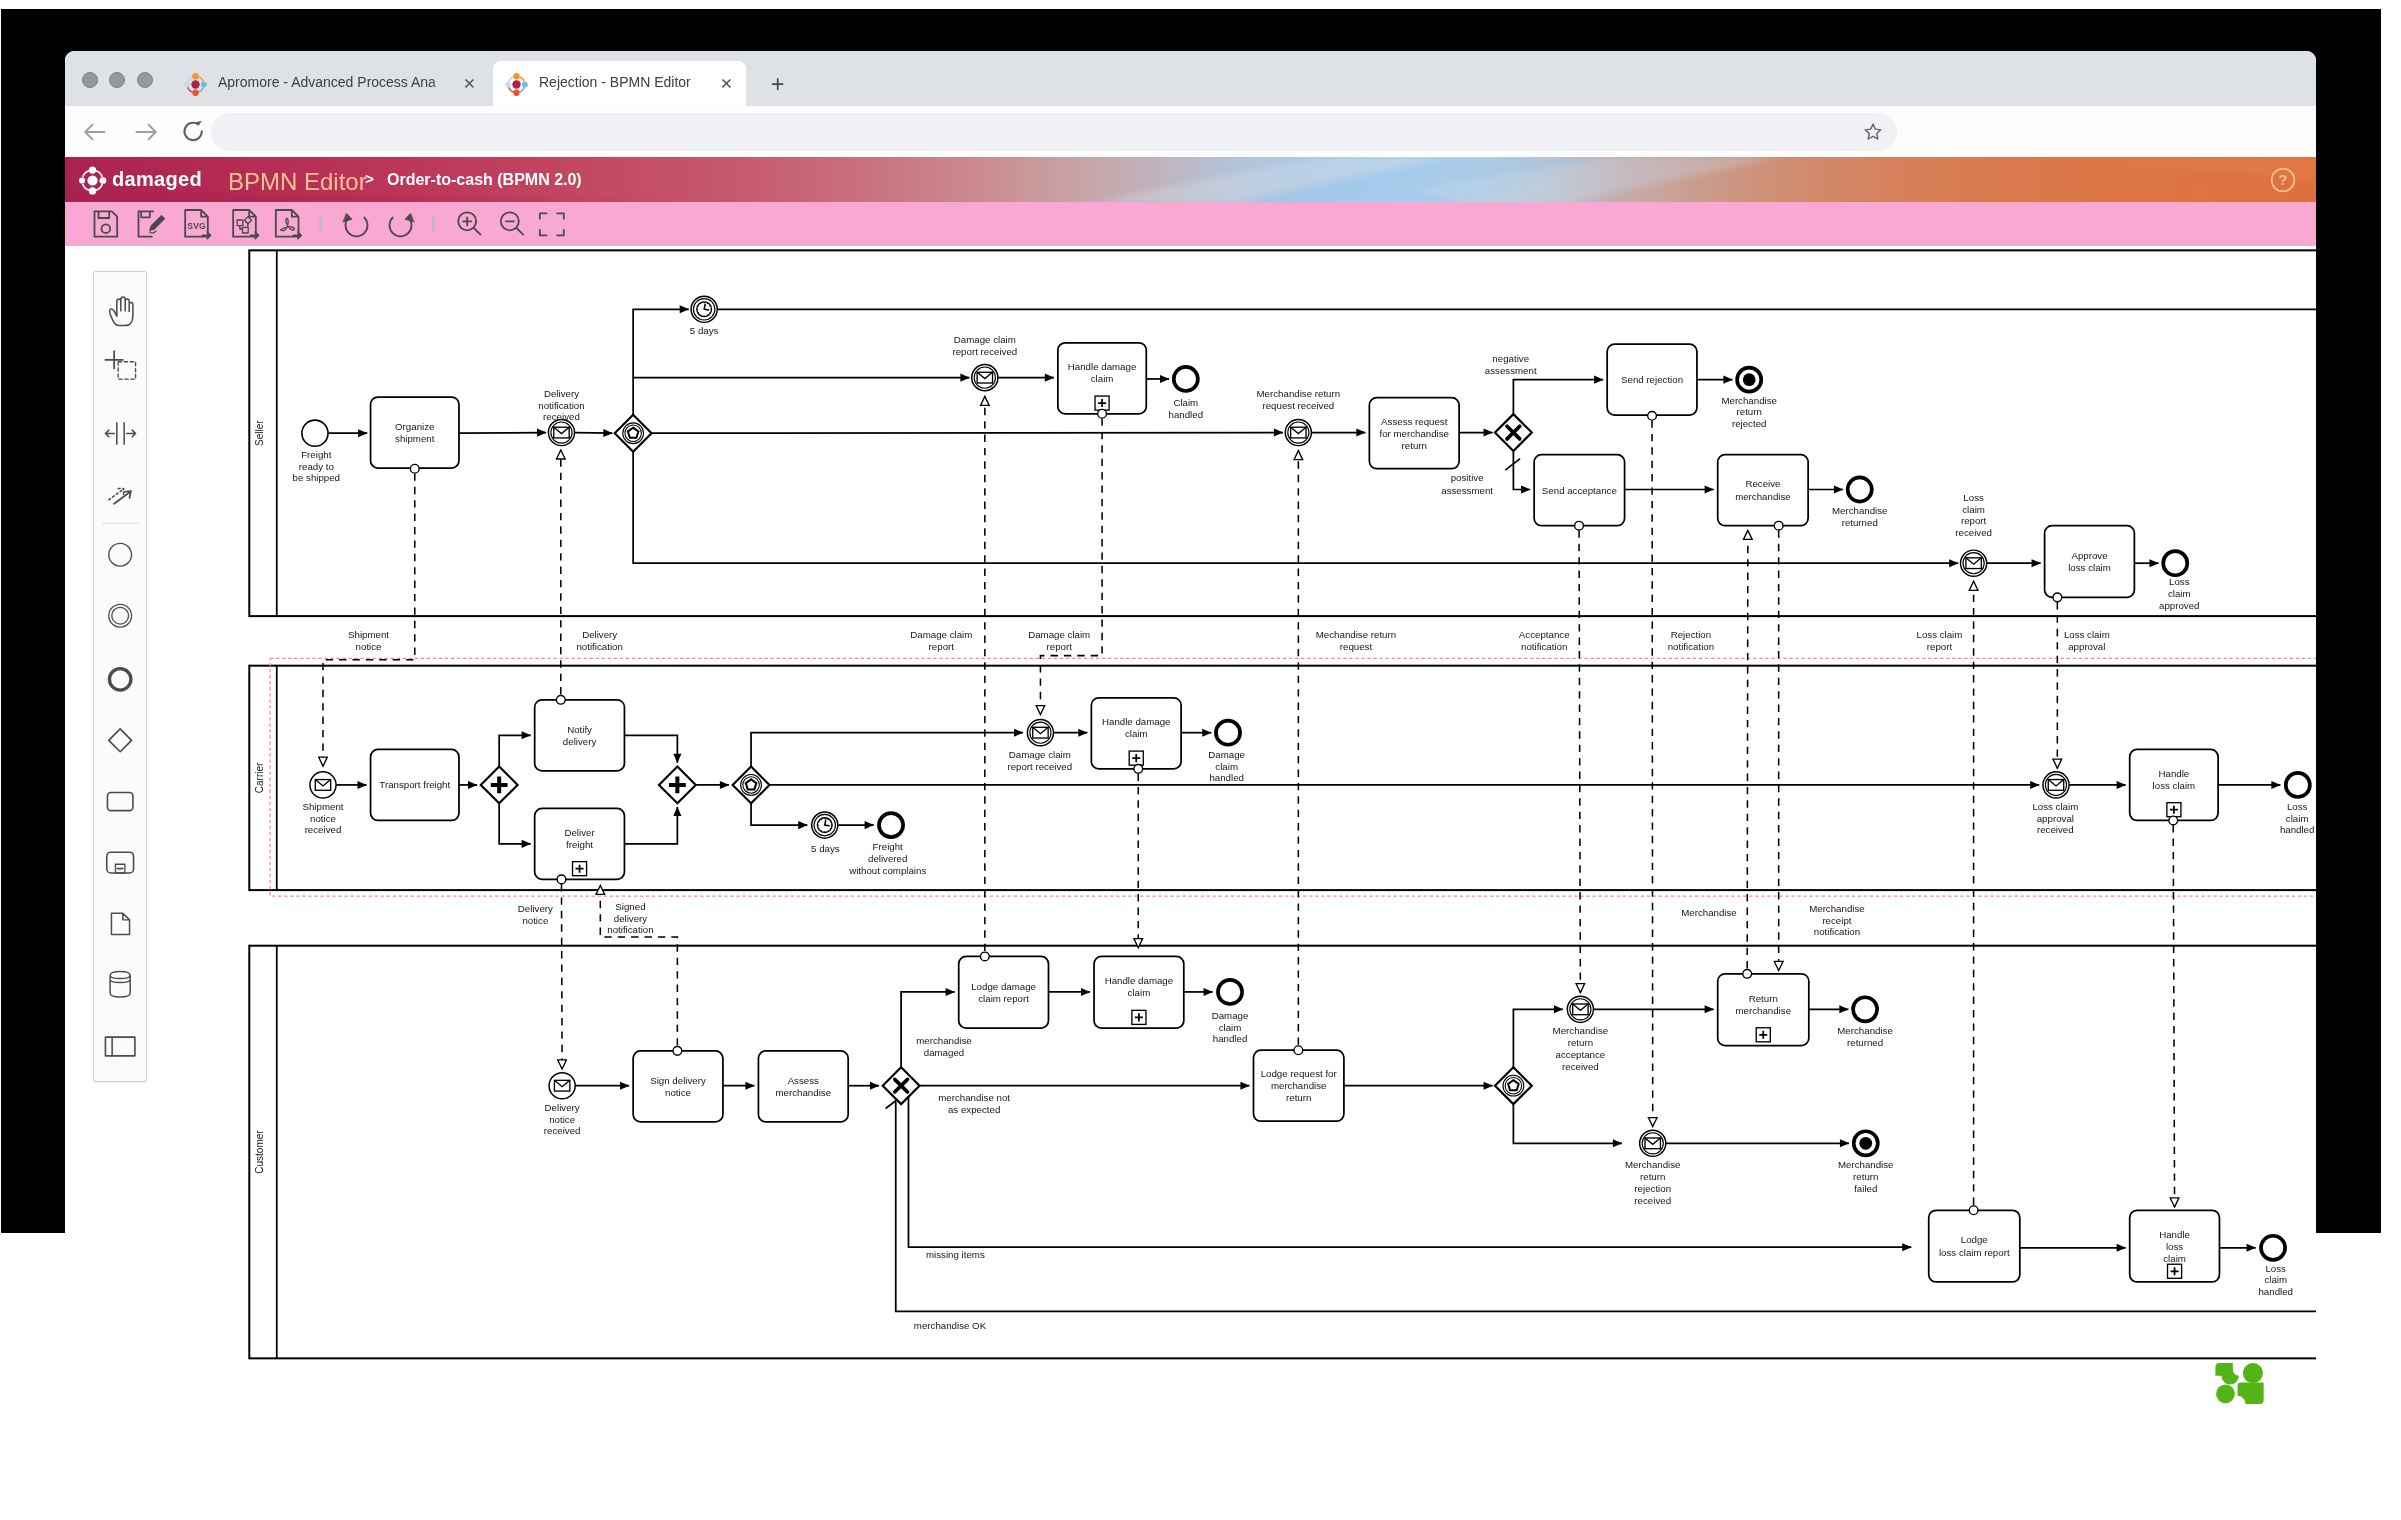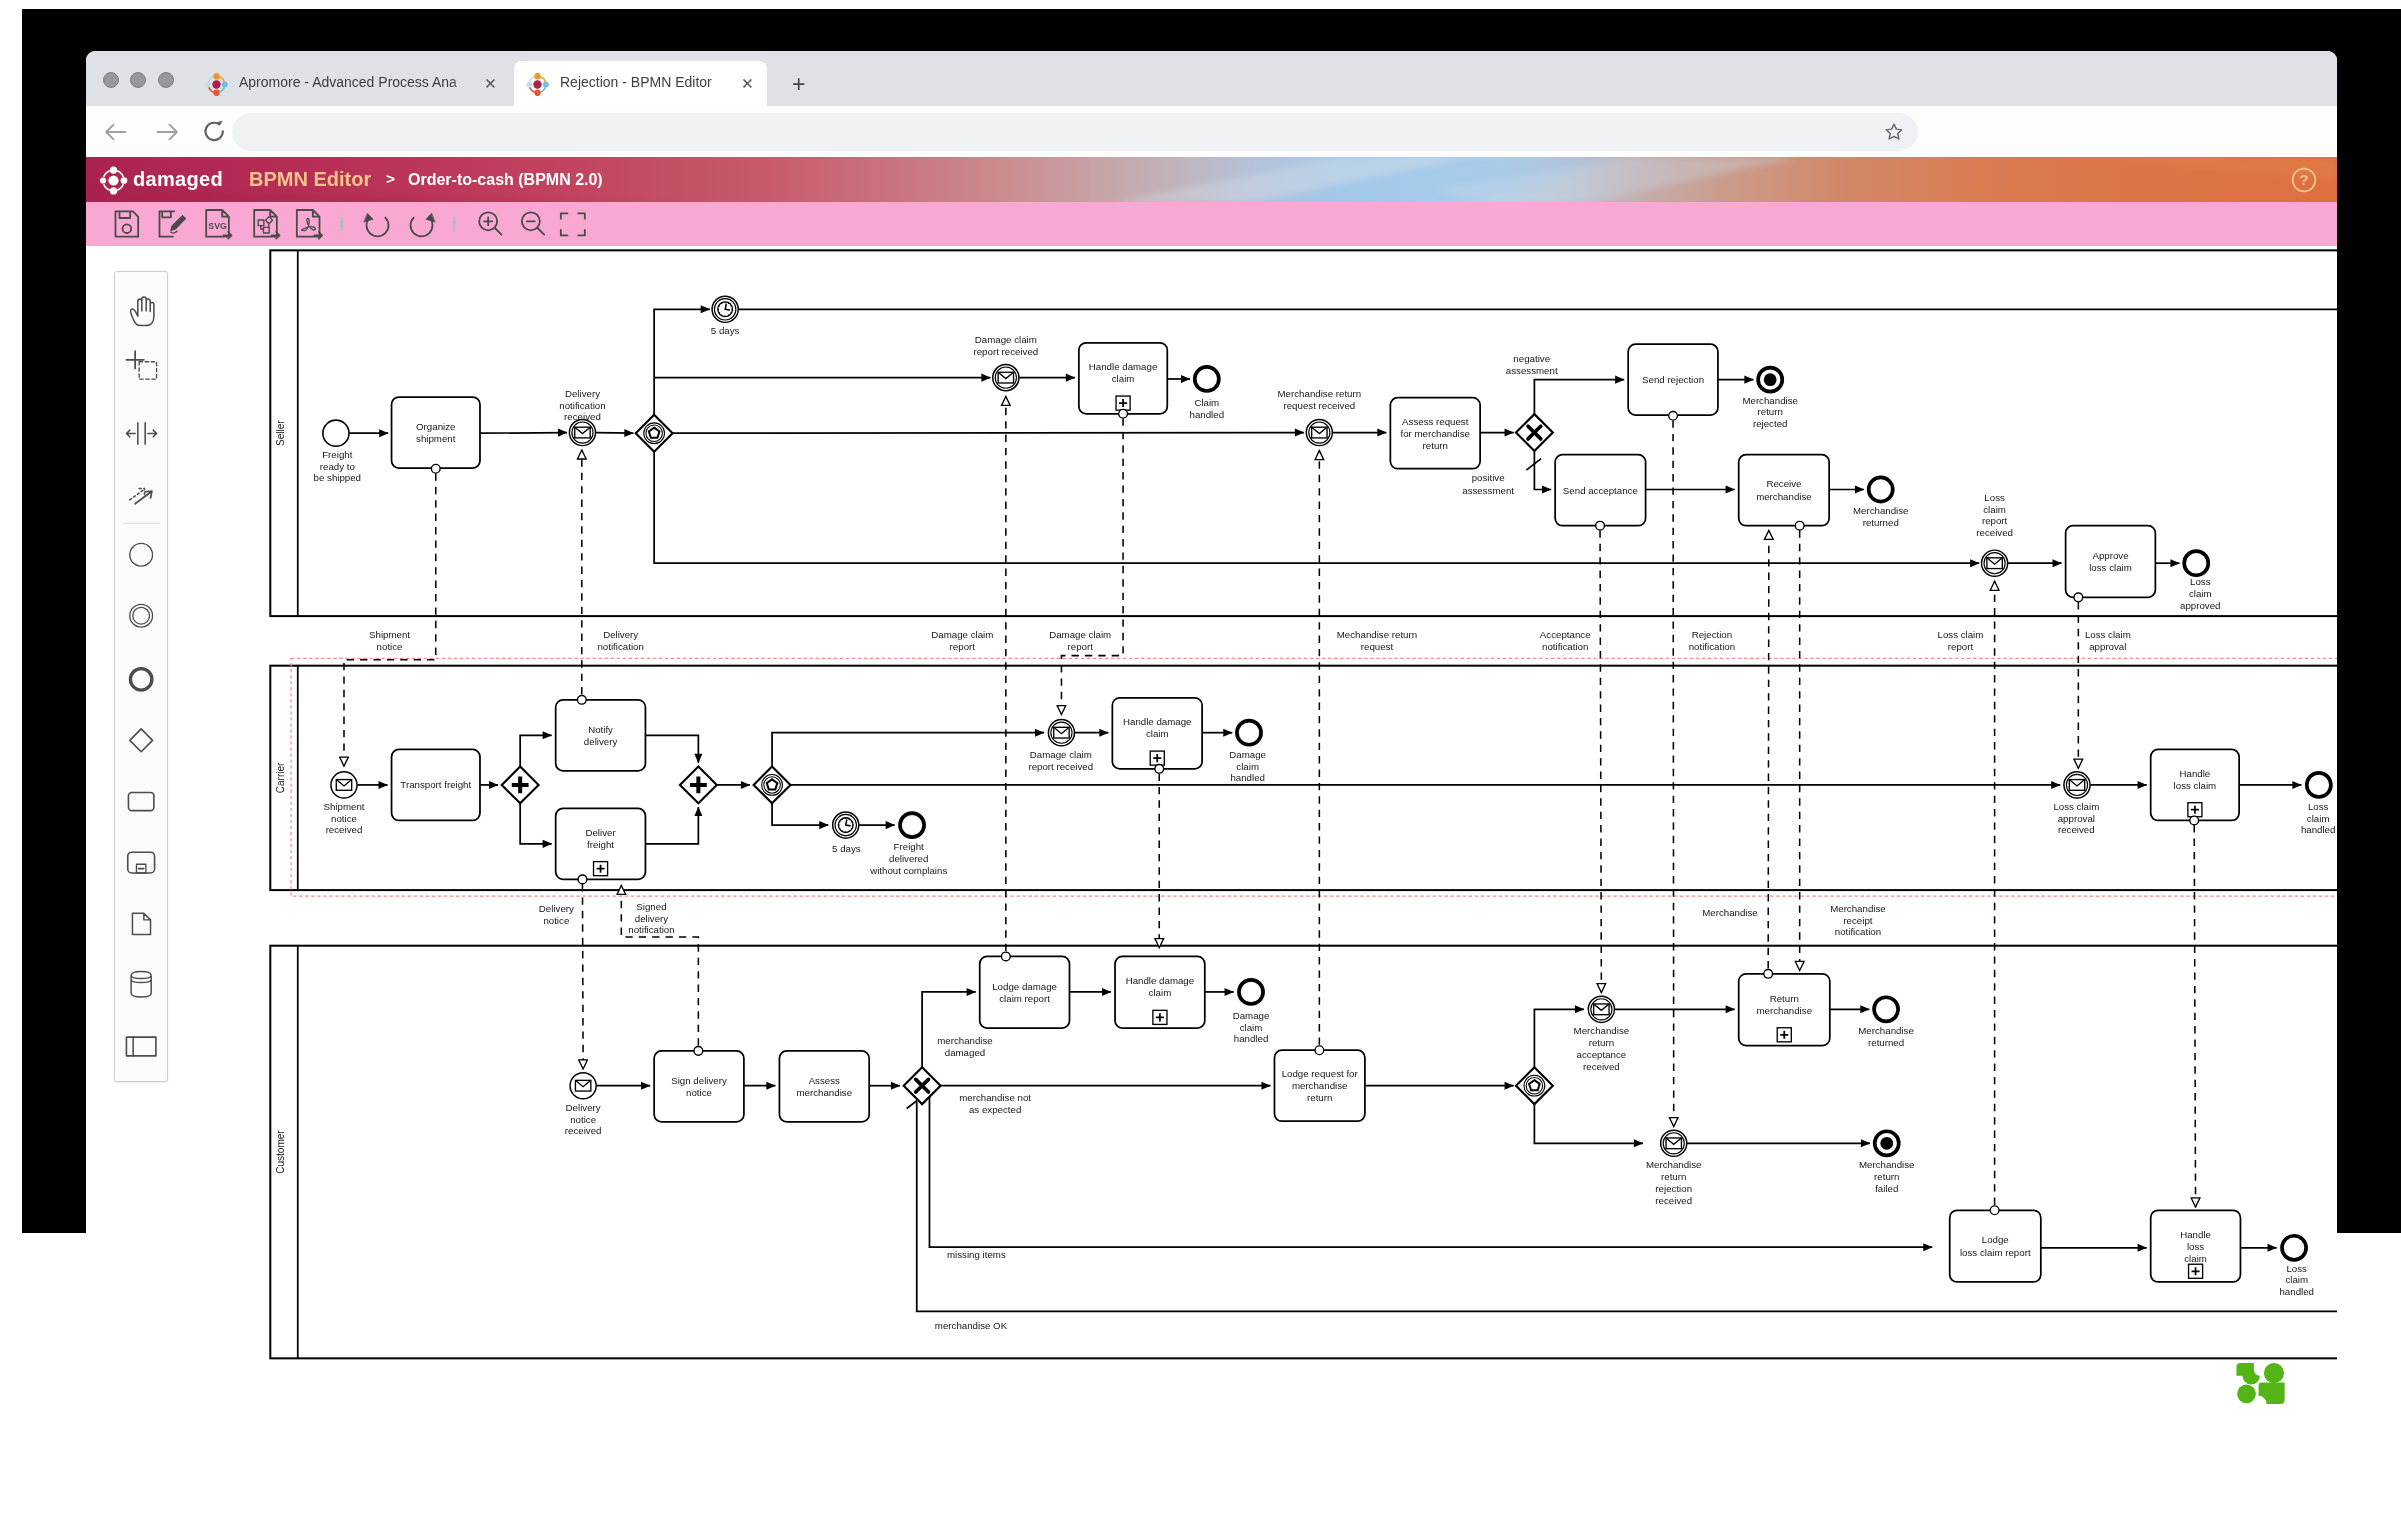--- a/index.html
+++ b/index.html
@@ -1,16 +1,16 @@
 <!DOCTYPE html>
 <html style="font-size:10.7px"><head><meta charset="utf-8">
 <style>
 *{margin:0;padding:0;box-sizing:border-box}
 html,body{width:2401px;height:1521px;background:#fff;font-family:"Liberation Sans",sans-serif;overflow:hidden}
-#screen{position:absolute;left:22px;top:9.4px;width:2380px;height:1224px;background:#000}
+#screen{position:absolute;left:1px;top:9.4px;width:2380px;height:1224px;background:#000}
 #win{position:absolute;left:64px;top:42px;width:2251px;height:1373px;background:#fff;border-radius:9.4px;overflow:hidden}
 #tabbar{position:absolute;left:0;top:0;width:2251px;height:55px;background:#dee1e5}
 .dot{position:absolute;width:16px;height:16px;border-radius:50%;background:#97989c;border:1px solid #7e7f83;top:21px}
 #activetab{position:absolute;left:428px;top:10px;width:253px;height:45px;background:#fff;border-radius:8px 8px 0 0}
 .tabtitle{position:absolute;top:23px;font-size:14px;color:#3c4043;white-space:nowrap}
 .tx{position:absolute;top:27px;font-size:14px;color:#54565a;font-weight:400}
 #navbar{position:absolute;left:0;top:55px;width:2251px;height:51px;background:#fdfdfe}
 #urlbar{position:absolute;left:146px;top:6.7px;width:1686px;height:38px;border-radius:19px;background:#eff1f4}
 #banner{position:absolute;left:0;top:106px;width:2251px;height:46px;
  background:linear-gradient(90deg,#aa2350 0%,#b22953 6%,#bb3459 14%,#c24560 22%,#c65a6c 30%,#c97381 36%,#cb8d90 41%,#c7a3a6 45%,#bfb6c1 49%,#b3c3da 52%,#a8cbe9 56%,#aed0ea 60%,#b6cfe3 63%,#bfc3cf 66%,#c5adad 69%,#cb9a89 73%,#d28869 78%,#d87c52 84%,#dc7647 90%,#de7242 96%,#de7040 100%)}
@@ -93,21 +93,21 @@
 <path d="M14.6 5.3 A15.5 15.5 0 0 1 5.3 14.6"></path>
 <path d="M-5.3 14.6 A15.5 15.5 0 0 1 -14.6 5.3"></path>
           </g>
 <circle cx="0" cy="0" r="7.6" fill="#fff"></circle>
 <circle cx="0" cy="-15.5" r="5.4" fill="#fff"></circle>
 <circle cx="15.5" cy="0" r="5" fill="#fff"></circle>
 <circle cx="0" cy="15.5" r="5.4" fill="#fff"></circle>
 <circle cx="-15.5" cy="0" r="4.6" fill="#fff"></circle>
 </svg>
         <div style="position:absolute;left:47px;top:10.7px;font-size:20px;font-weight:700;color:#fff;letter-spacing:0.3px">damaged</div>
-        <div style="position:absolute;left:163px;top:10.7px;font-size:20px;font-weight:700;color:#f4c48e">BPMN Editor</div>
+        <div style="position:absolute;left:163px;top:10.7px;font-size:24px;font-weight:400;color:#f4c48e">BPMN Editor</div>
         <div style="position:absolute;left:300px;top:12.7px;font-size:15.4px;font-weight:700;color:#fff">&gt;</div>
         <div style="position:absolute;left:322px;top:13.4px;font-size:16px;font-weight:600;color:#fff">Order-to-cash (BPMN 2.0)</div>
         <svg style="position:absolute;left:2204px;top:8.7px" width="28" height="28" viewBox="0 0 42 42">
 <circle cx="21" cy="21" r="17" fill="none" stroke="#f4c48e" stroke-width="2.6"></circle>
 <text x="21" y="29" text-anchor="middle" font-size="23" font-weight="700" fill="#f4c48e" font-family="Liberation Sans,sans-serif">?</text>
 </svg>
       </div>
       <div id="toolbar">
         <svg style="position:absolute;left:0;top:0" width="2251" height="44" viewBox="0 0 3360 66">
 <g stroke="#4a4a4a" stroke-width="2.7" fill="none" stroke-linejoin="round" stroke-linecap="round">

